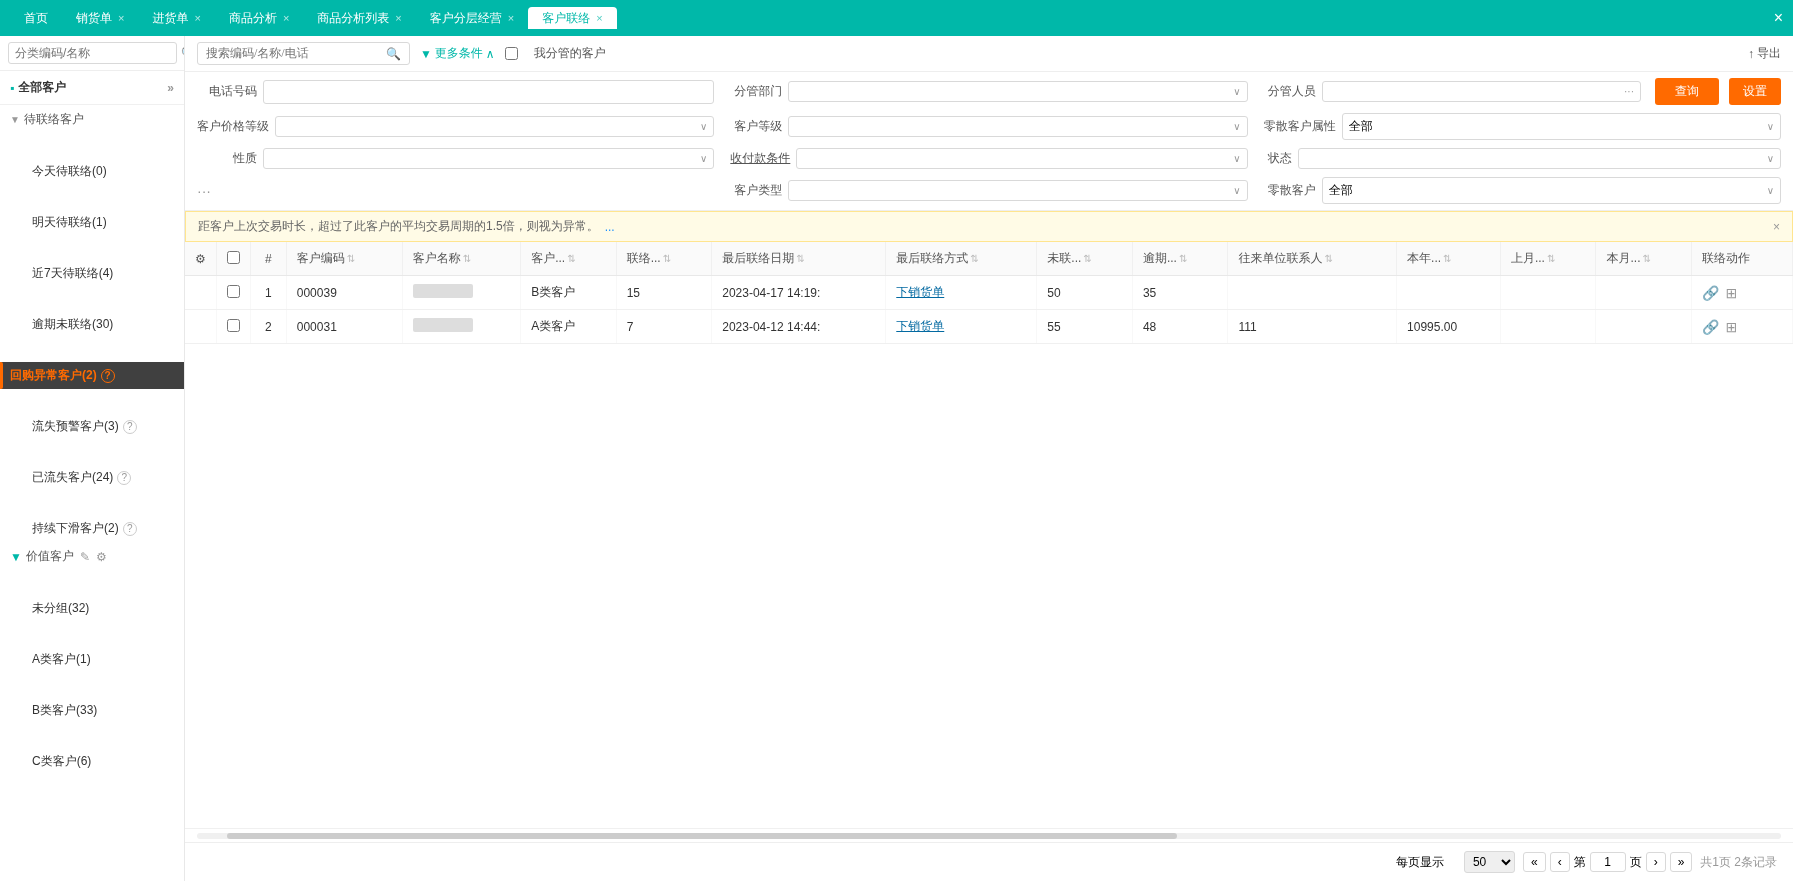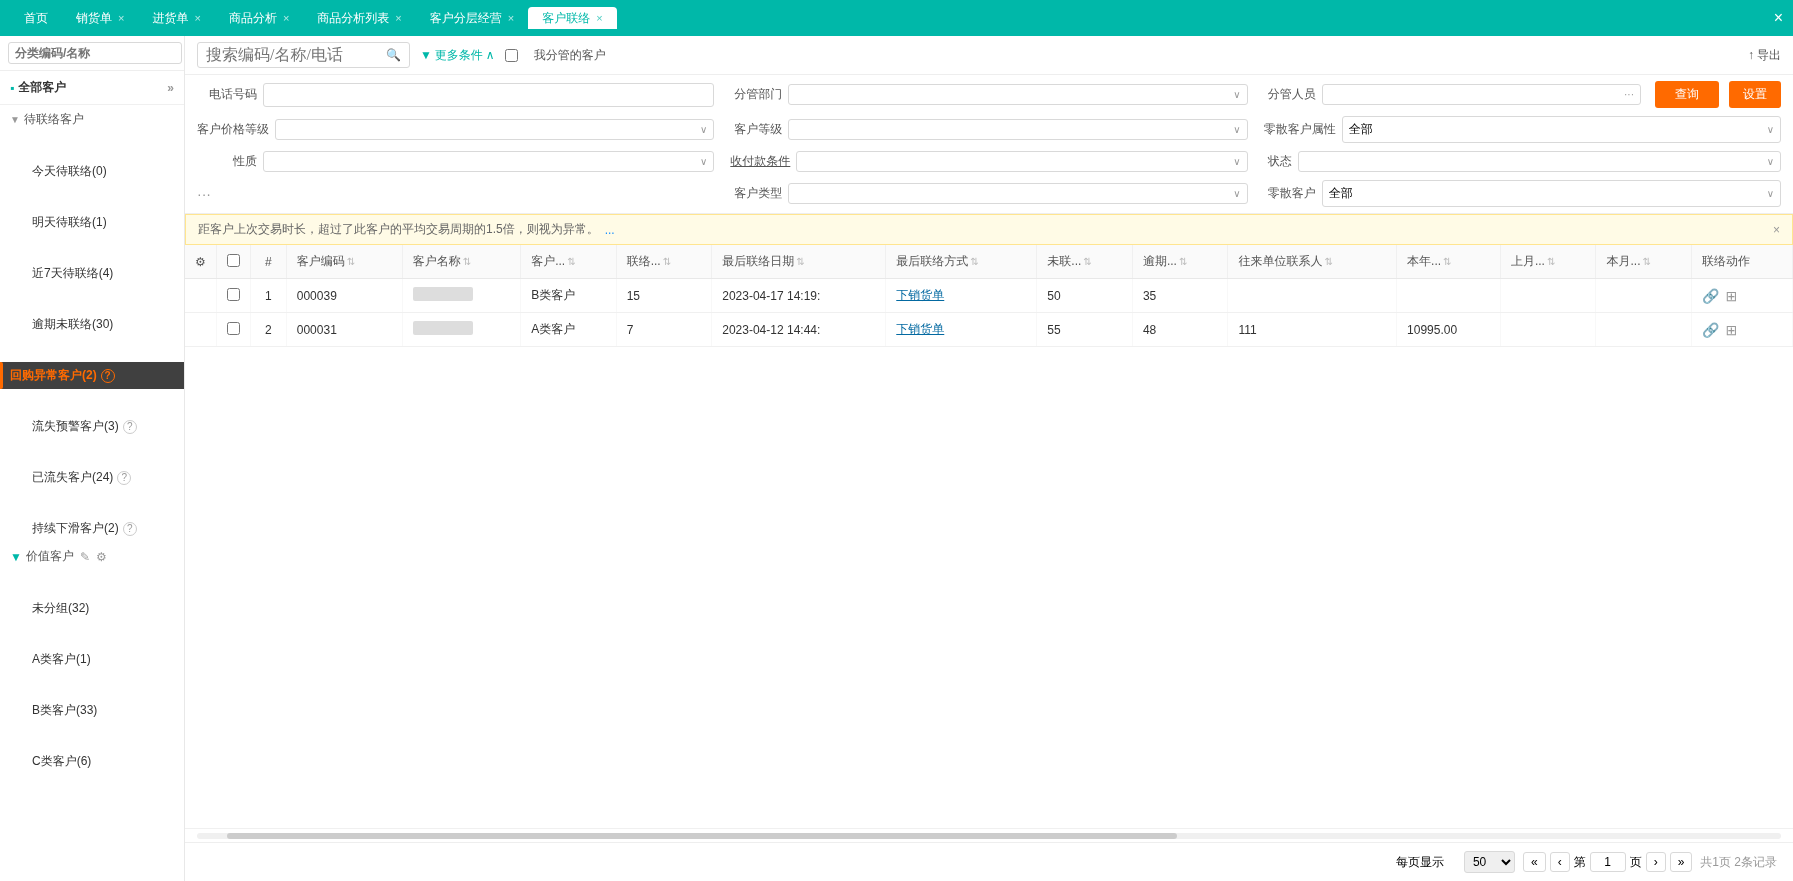--- a/index.html
+++ b/index.html
@@ -30,21 +30,21 @@
     
     .sidebar {
       width: 185px; background: #fff; border-right: 1px solid #e8e8e8;
       display: flex; flex-direction: column; overflow-y: auto; flex-shrink: 0;
     }
     .sidebar-search {
       display: flex; align-items: center; padding: 6px 8px; border-bottom: 1px solid #eee;
     }
     .sidebar-search input {
       border: 1px solid #d9d9d9; border-radius: 3px; padding: 3px 6px;
-      flex: 1; font-size: 12px; outline: none; font-weight: bold;
+      flex: 1; font-size: 12px; outline: none;
     }
     .sidebar-search .search-btn {
       margin-left: 4px; cursor: pointer; color: #999;
     }
     .sidebar-section-title {
       display: flex; align-items: center; padding: 8px 10px;
       font-weight: bold; color: #333; font-size: 13px;
       border-bottom: 1px solid #f0f0f0;
     }
     .sidebar-section-title .collapse-icon { margin-left: auto; cursor: pointer; color: #999; }
@@ -276,21 +276,21 @@
     <div class="sidebar-item">
       <span class="item-icon gray"></span>
       <span>C类客户(6)</span>
     </div>
   </div>
 
   <div class="content-area">
 
     <div class="filter-bar">
       <div class="search-wrap">
-        <input type="text" style="border: none; outline: none; font-size: 16px; width: 180px; font-family: Liberation Serif, serif;" placeholder="搜索编码/名称/电话">
+        <input type="text" style="border: none; outline: none; font-size: 12px; width: 180px; font-family: Liberation Serif, serif;" placeholder="搜索编码/名称/电话">
         <span style="color:#999;cursor:pointer;">🔍</span>
       </div>
       <div class="more-conditions">
         <span>▼</span>
         <span>更多条件</span>
         <span>∧</span>
       </div>
       <div class="my-customers">
         <input type="checkbox" style="">
         <span>我分管的客户</span>

